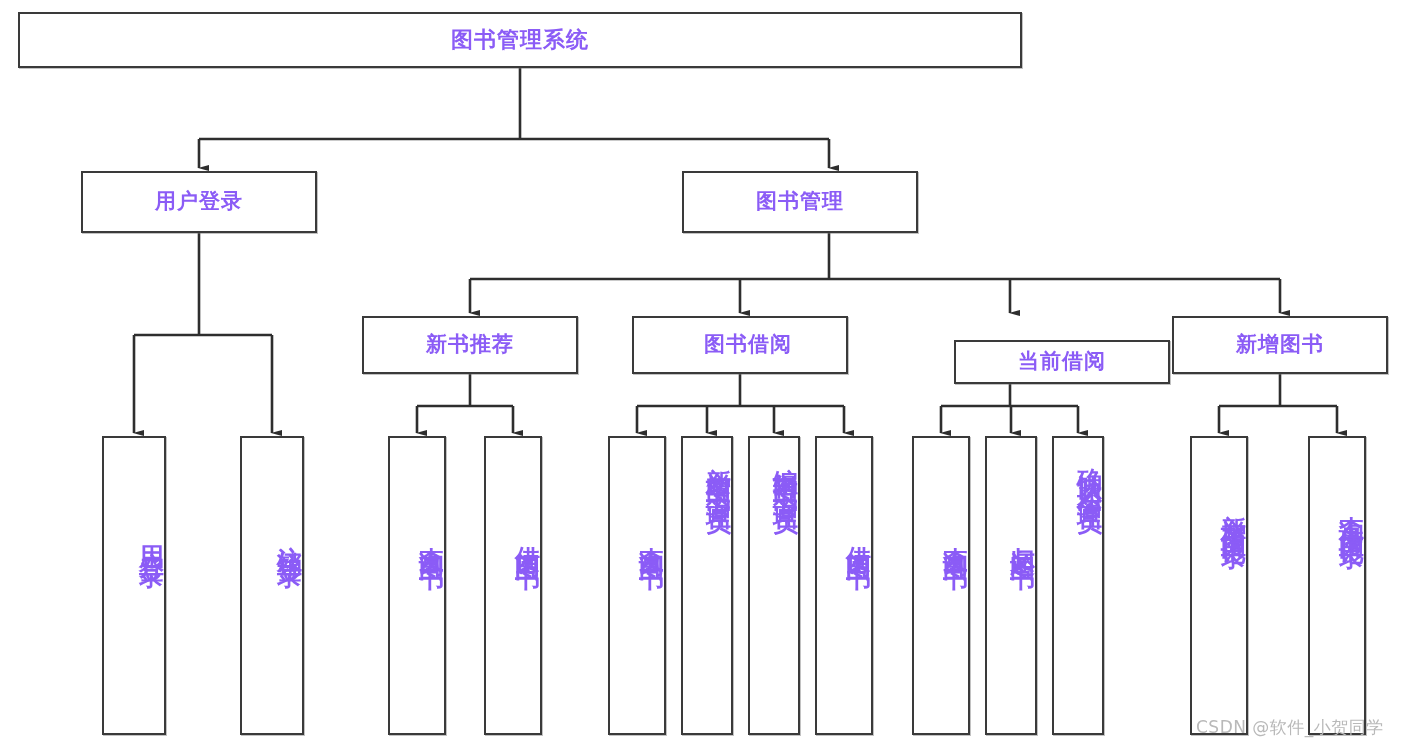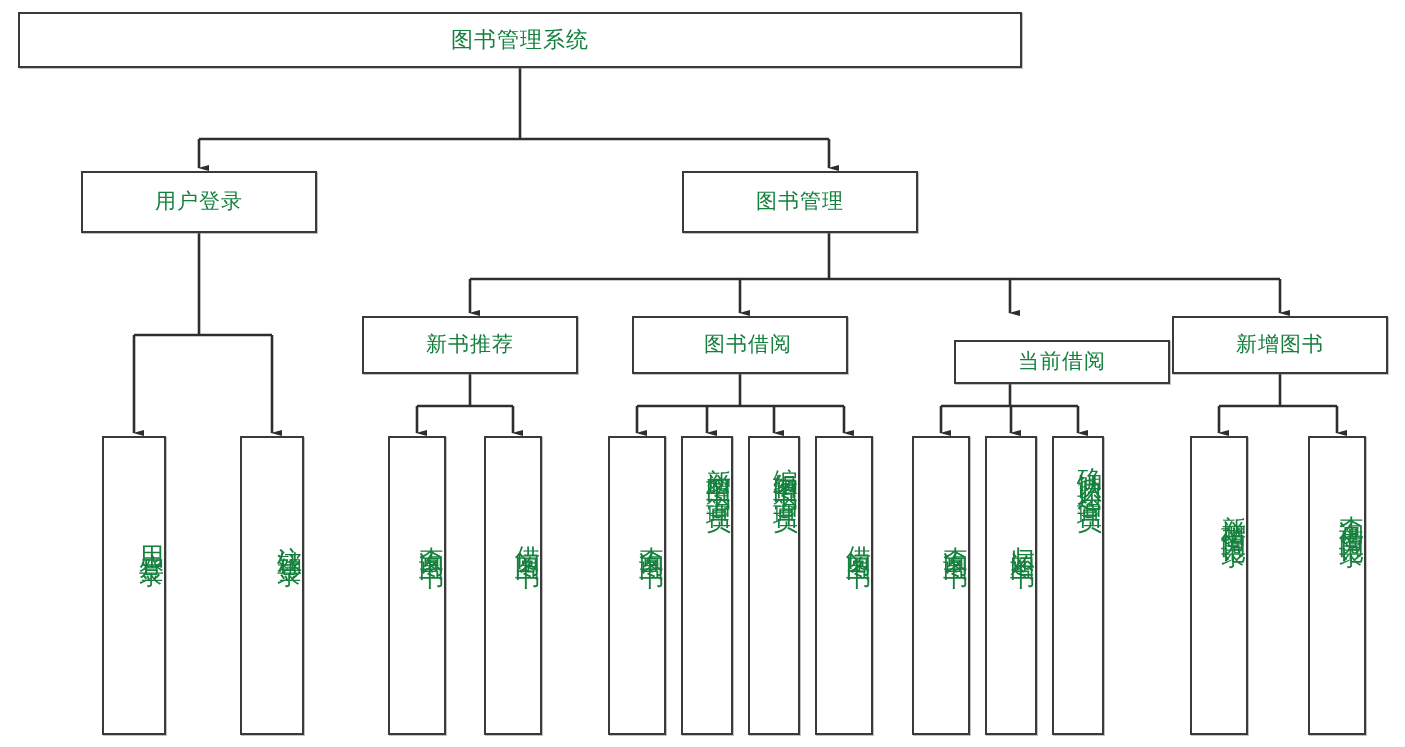--- a/index.html
+++ b/index.html
@@ -31,24 +31,25 @@
     box-sizing: border-box;
     background: #ffffff;
     border: 2px solid #3a3a3a;
     display: flex;
     align-items: center;
     justify-content: center;
     box-shadow: 1px 1px 0 rgba(120,120,120,0.45);
   }
   .node-label {
     font-family: "DejaVu Sans", "Liberation Sans", sans-serif;
-    color: #15803d;
+    color: #8b5cf6;
     letter-spacing: 1px;
     white-space: nowrap;
     line-height: 1.12;
+    font-weight: bold;
   }
   .node.horizontal .node-label {
     font-size: 21px;
   }
   .node.root .node-label {
     font-size: 22px;
   }
   .node.vertical {
     align-items: flex-start;
     padding-top: 0;
@@ -178,14 +179,15 @@
         <span class="node-label">确认归还（管理员）</span>
       </div>
       <div class="node vertical" style="left: 1190px; top: 436px; width: 58px; height: 299px; padding-top: 56.5px;">
         <span class="node-label">新增借阅记录</span>
       </div>
       <div class="node vertical" style="left: 1308px; top: 436px; width: 58px; height: 299px; padding-top: 56.5px;">
         <span class="node-label">查询借阅记录</span>
       </div>
     </div>
 
+  <div class="watermark" style="left:1196px; top:716px;">CSDN @软件_小贺同学</div>
 
 </div>
 
 </body></html>

